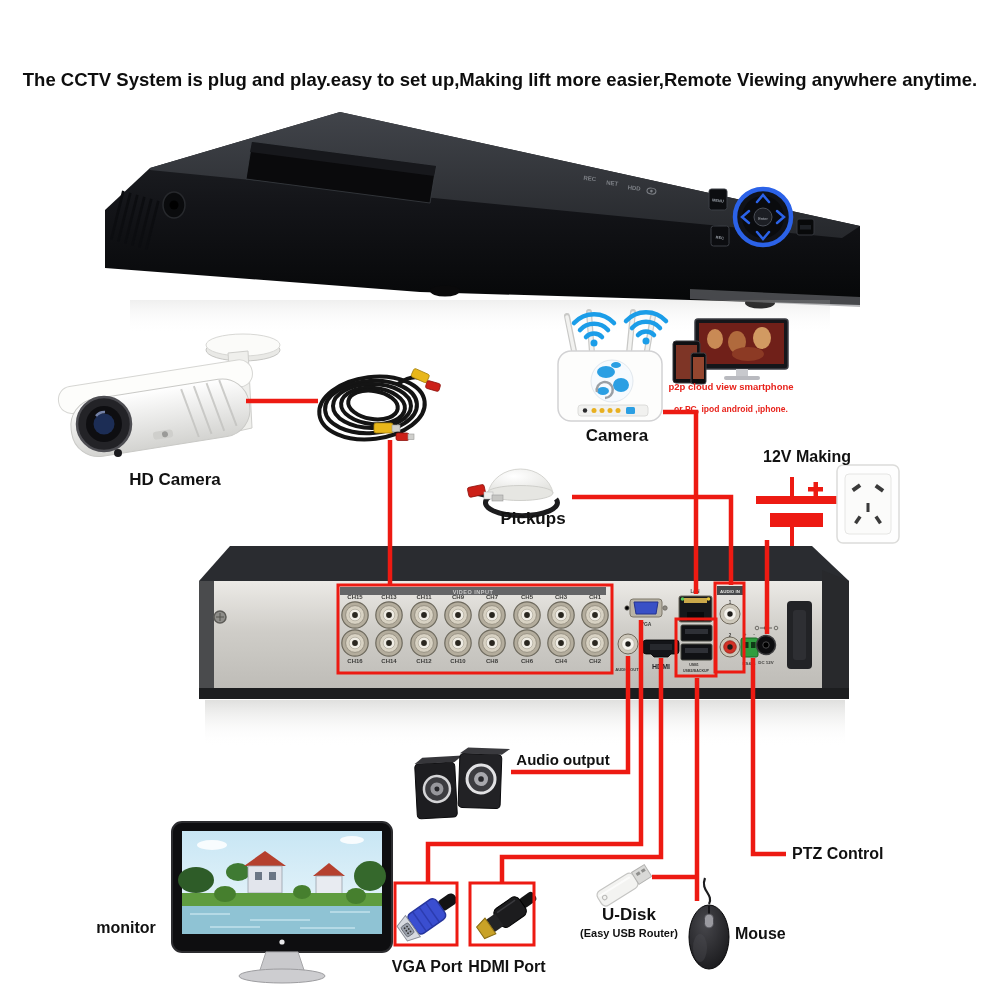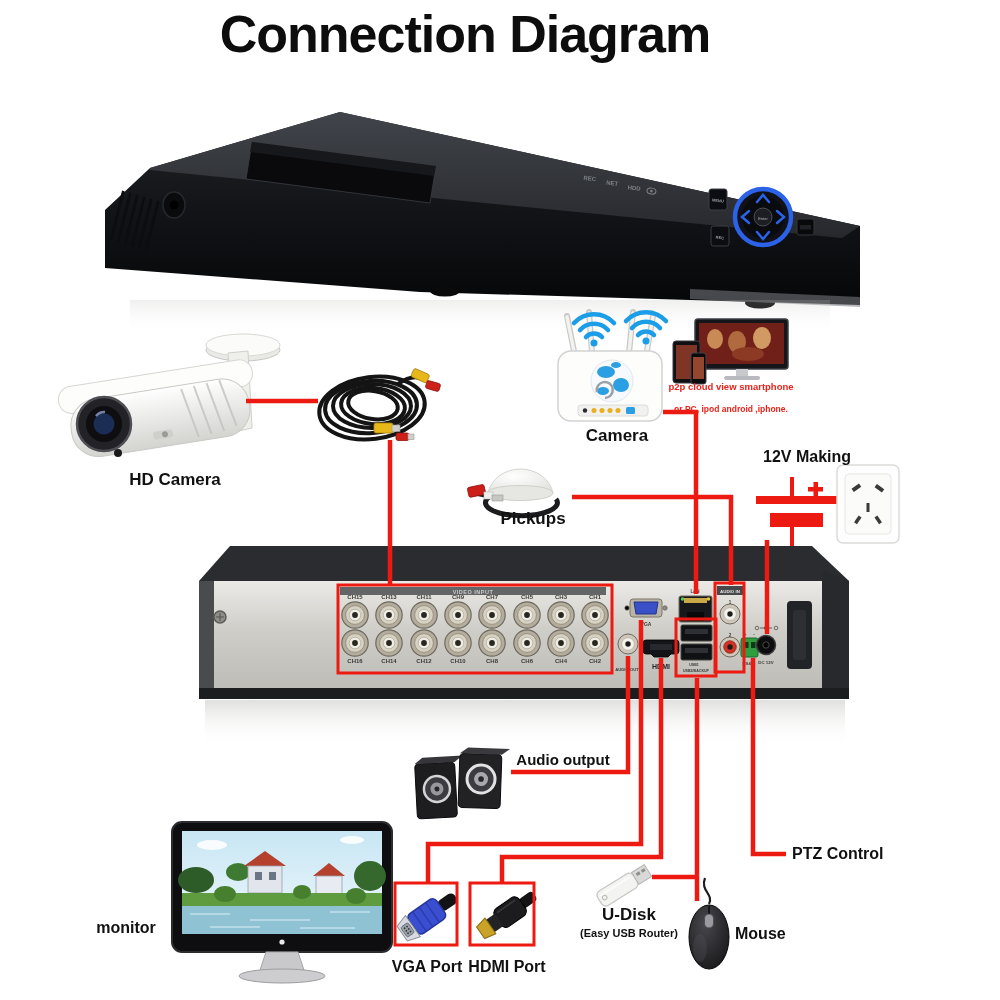--- a/index.html
+++ b/index.html
@@ -467,21 +467,21 @@
 
   <g stroke="#ed1a12" stroke-width="3" fill="none">
     <rect x="338" y="585" width="274" height="88"></rect>
     <rect x="676" y="619" width="40" height="57"></rect>
     <rect x="715" y="583" width="29" height="89"></rect>
     <rect x="395" y="883" width="62" height="62"></rect>
     <rect x="470" y="883" width="64" height="62"></rect>
   </g>
 </svg>
 
-<div class="lbl title">Connection Diagram</div>
+<div class="lbl subtitle">The CCTV System is plug and play.easy to set up,Making lift more easier,Remote Viewing anywhere anytime.</div>
 
 <div class="lbl" style="left:95px;top:471px;width:160px;font-size:17px;">HD Camera</div>
 <div class="lbl" style="left:557px;top:427px;width:120px;font-size:17px;">Camera</div>
 <div class="lbl" style="left:473px;top:510px;width:120px;font-size:17px;">Pickups</div>
 <div class="lbl" style="left:763px;top:448px;width:130px;font-size:16px;text-align:left;">12V Making</div>
 <div class="lbl" style="left:502px;top:752px;width:122px;font-size:15px;">Audio output</div>
 <div class="lbl" style="left:66px;top:919px;width:120px;font-size:16px;">monitor</div>
 <div class="lbl" style="left:367px;top:958px;width:120px;font-size:16px;">VGA Port</div>
 <div class="lbl" style="left:446px;top:958px;width:122px;font-size:16px;">HDMI Port</div>
 <div class="lbl" style="left:569px;top:906px;width:120px;font-size:17px;">U-Disk</div>

